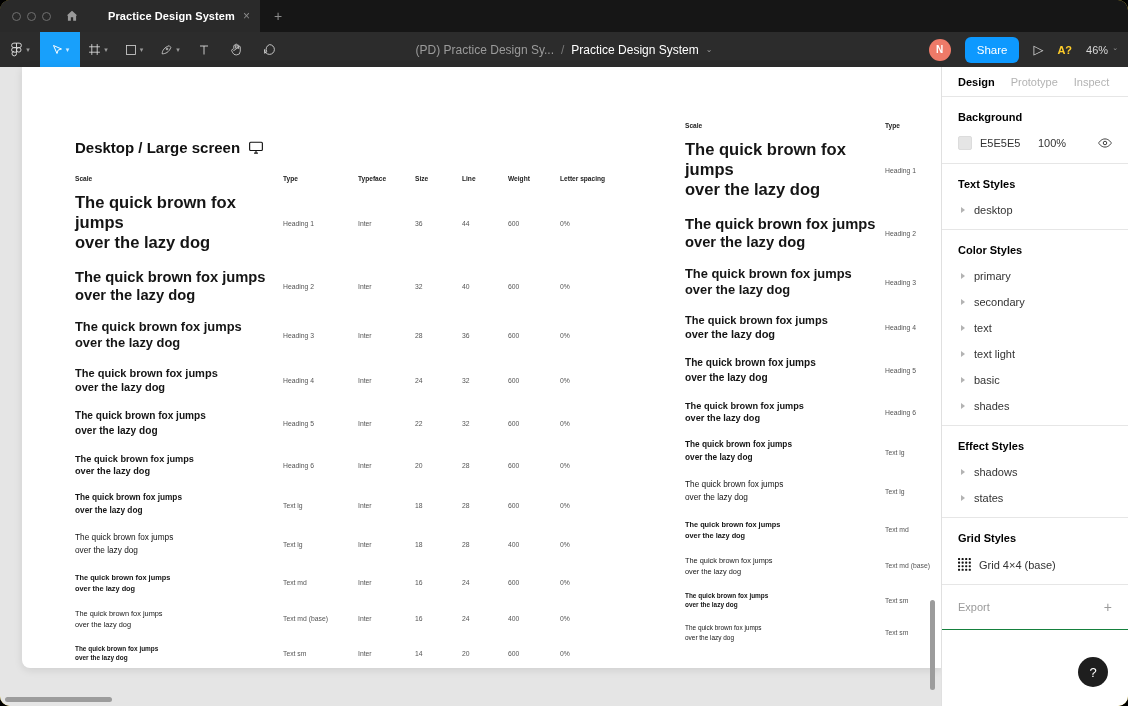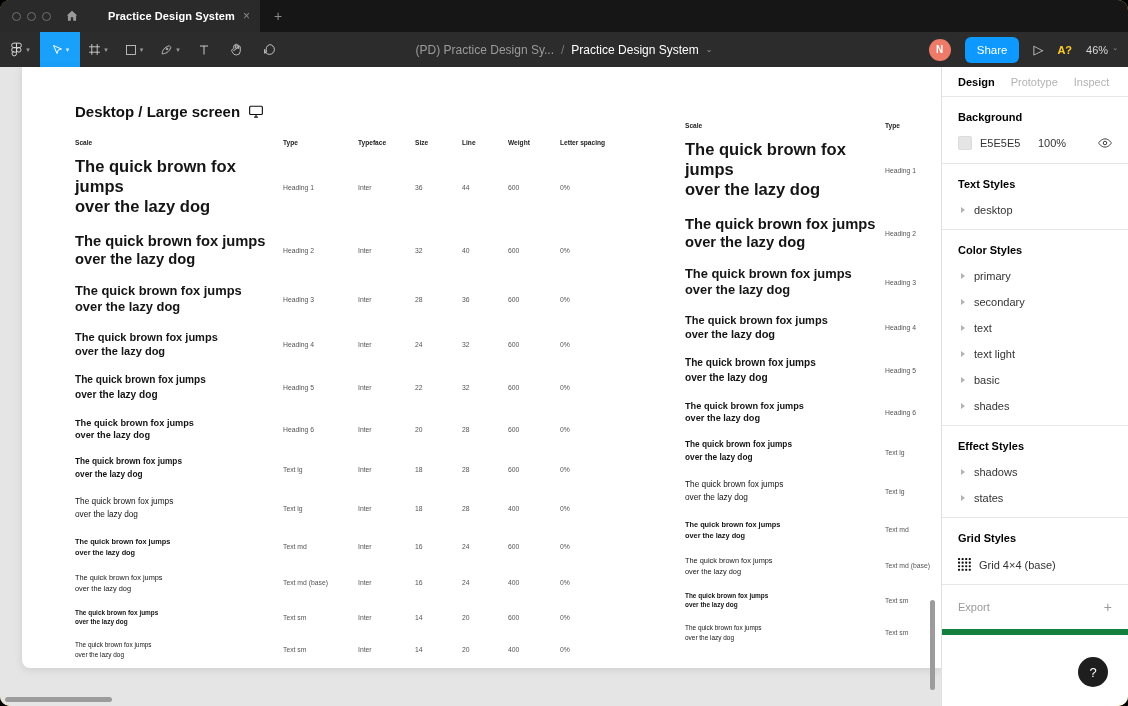--- a/index.html
+++ b/index.html
@@ -35,21 +35,21 @@
   .present { color:#d9d9d9; font-size:13px; }
   .a11y { font-size:11px; font-weight:700; }
   .zoom-ctl { color:#d9d9d9; font-size:11px; display:flex; align-items:flex-start; gap:4px; }
   .zoom-ctl .chev { font-size:7px; color:#9a9a9a; }
 
   
   .main { position:relative; height:639px; }
   .canvas { position:absolute; left:0; top:0; width:941px; height:639px; background:#E5E5E5; }
   .page { position:absolute; left:22px; top:0; width:919px; height:601px; background:#fff; border-bottom-left-radius:8px; box-shadow:0 2px 8px rgba(0,0,0,.10); overflow:hidden; }
 
-  .section-title { display:flex; align-items:center; gap:8px; font-size:15px; font-weight:700; color:#111; }
+  .section-title { display:flex; align-items:center; gap:8px; font-size:15px; font-weight:700; color:#111;margin-top:36px; }
   .typo-section { position:absolute; top:36px; }
   .sec-desktop { left:53px; width:570px; }
   .sec-mobile  { left:663px; width:270px; }
 
   .thead { display:grid; margin-top:19px; font-size:6.6px; font-weight:600; color:#222; }
   .trows { margin-top:11px; display:flex; flex-direction:column; gap:14px; }
   .trow { display:grid; align-items:center; }
   .grid-desktop { grid-template-columns:208px 75px 57px 47px 46px 52px 60px; }
   .grid-mobile  { grid-template-columns:200px 70px; }
   .sample { color:#151515; white-space:pre-line; }
@@ -67,21 +67,21 @@
   .sb-tab.active { color:#000; font-weight:700; }
   .sb-section { padding:14px 16px 13px 16px; border-bottom:1px solid #e6e6e6; }
   .sb-heading { font-weight:700; color:#000; font-size:11px; }
   .bg-row { display:flex; align-items:center; margin-top:13px; }
   .swatch { width:14px; height:14px; border:1px solid #dcdcdc; border-radius:2px; margin-right:8px; }
   .bg-hex { width:58px; color:#333; }
   .bg-opacity { flex:1; color:#333; }
   .style-item { display:flex; align-items:center; margin-top:14px; }
   .chev-right { width:0; height:0; border-left:4px solid #b3b3b3; border-top:3px solid transparent; border-bottom:3px solid transparent; margin:0 9px 0 3px; }
   .grid-row { display:flex; align-items:center; gap:8px; margin-top:14px; }
-  .export-row { display:flex; align-items:center; justify-content:space-between; padding:14px 16px; border-bottom:6px solid #15803d; color:#9a9a9a; }
+  .export-row { display:flex; align-items:center; justify-content:space-between; padding:14px 16px; border-bottom:1px solid #15803d; color:#9a9a9a; }
   .export-plus { color:#9a9a9a; font-size:14px; }
 
   svg { display:block; }
 </style>
 </head>
 <body>
 
 <div class="window">
 
   <div class="tabbar">

